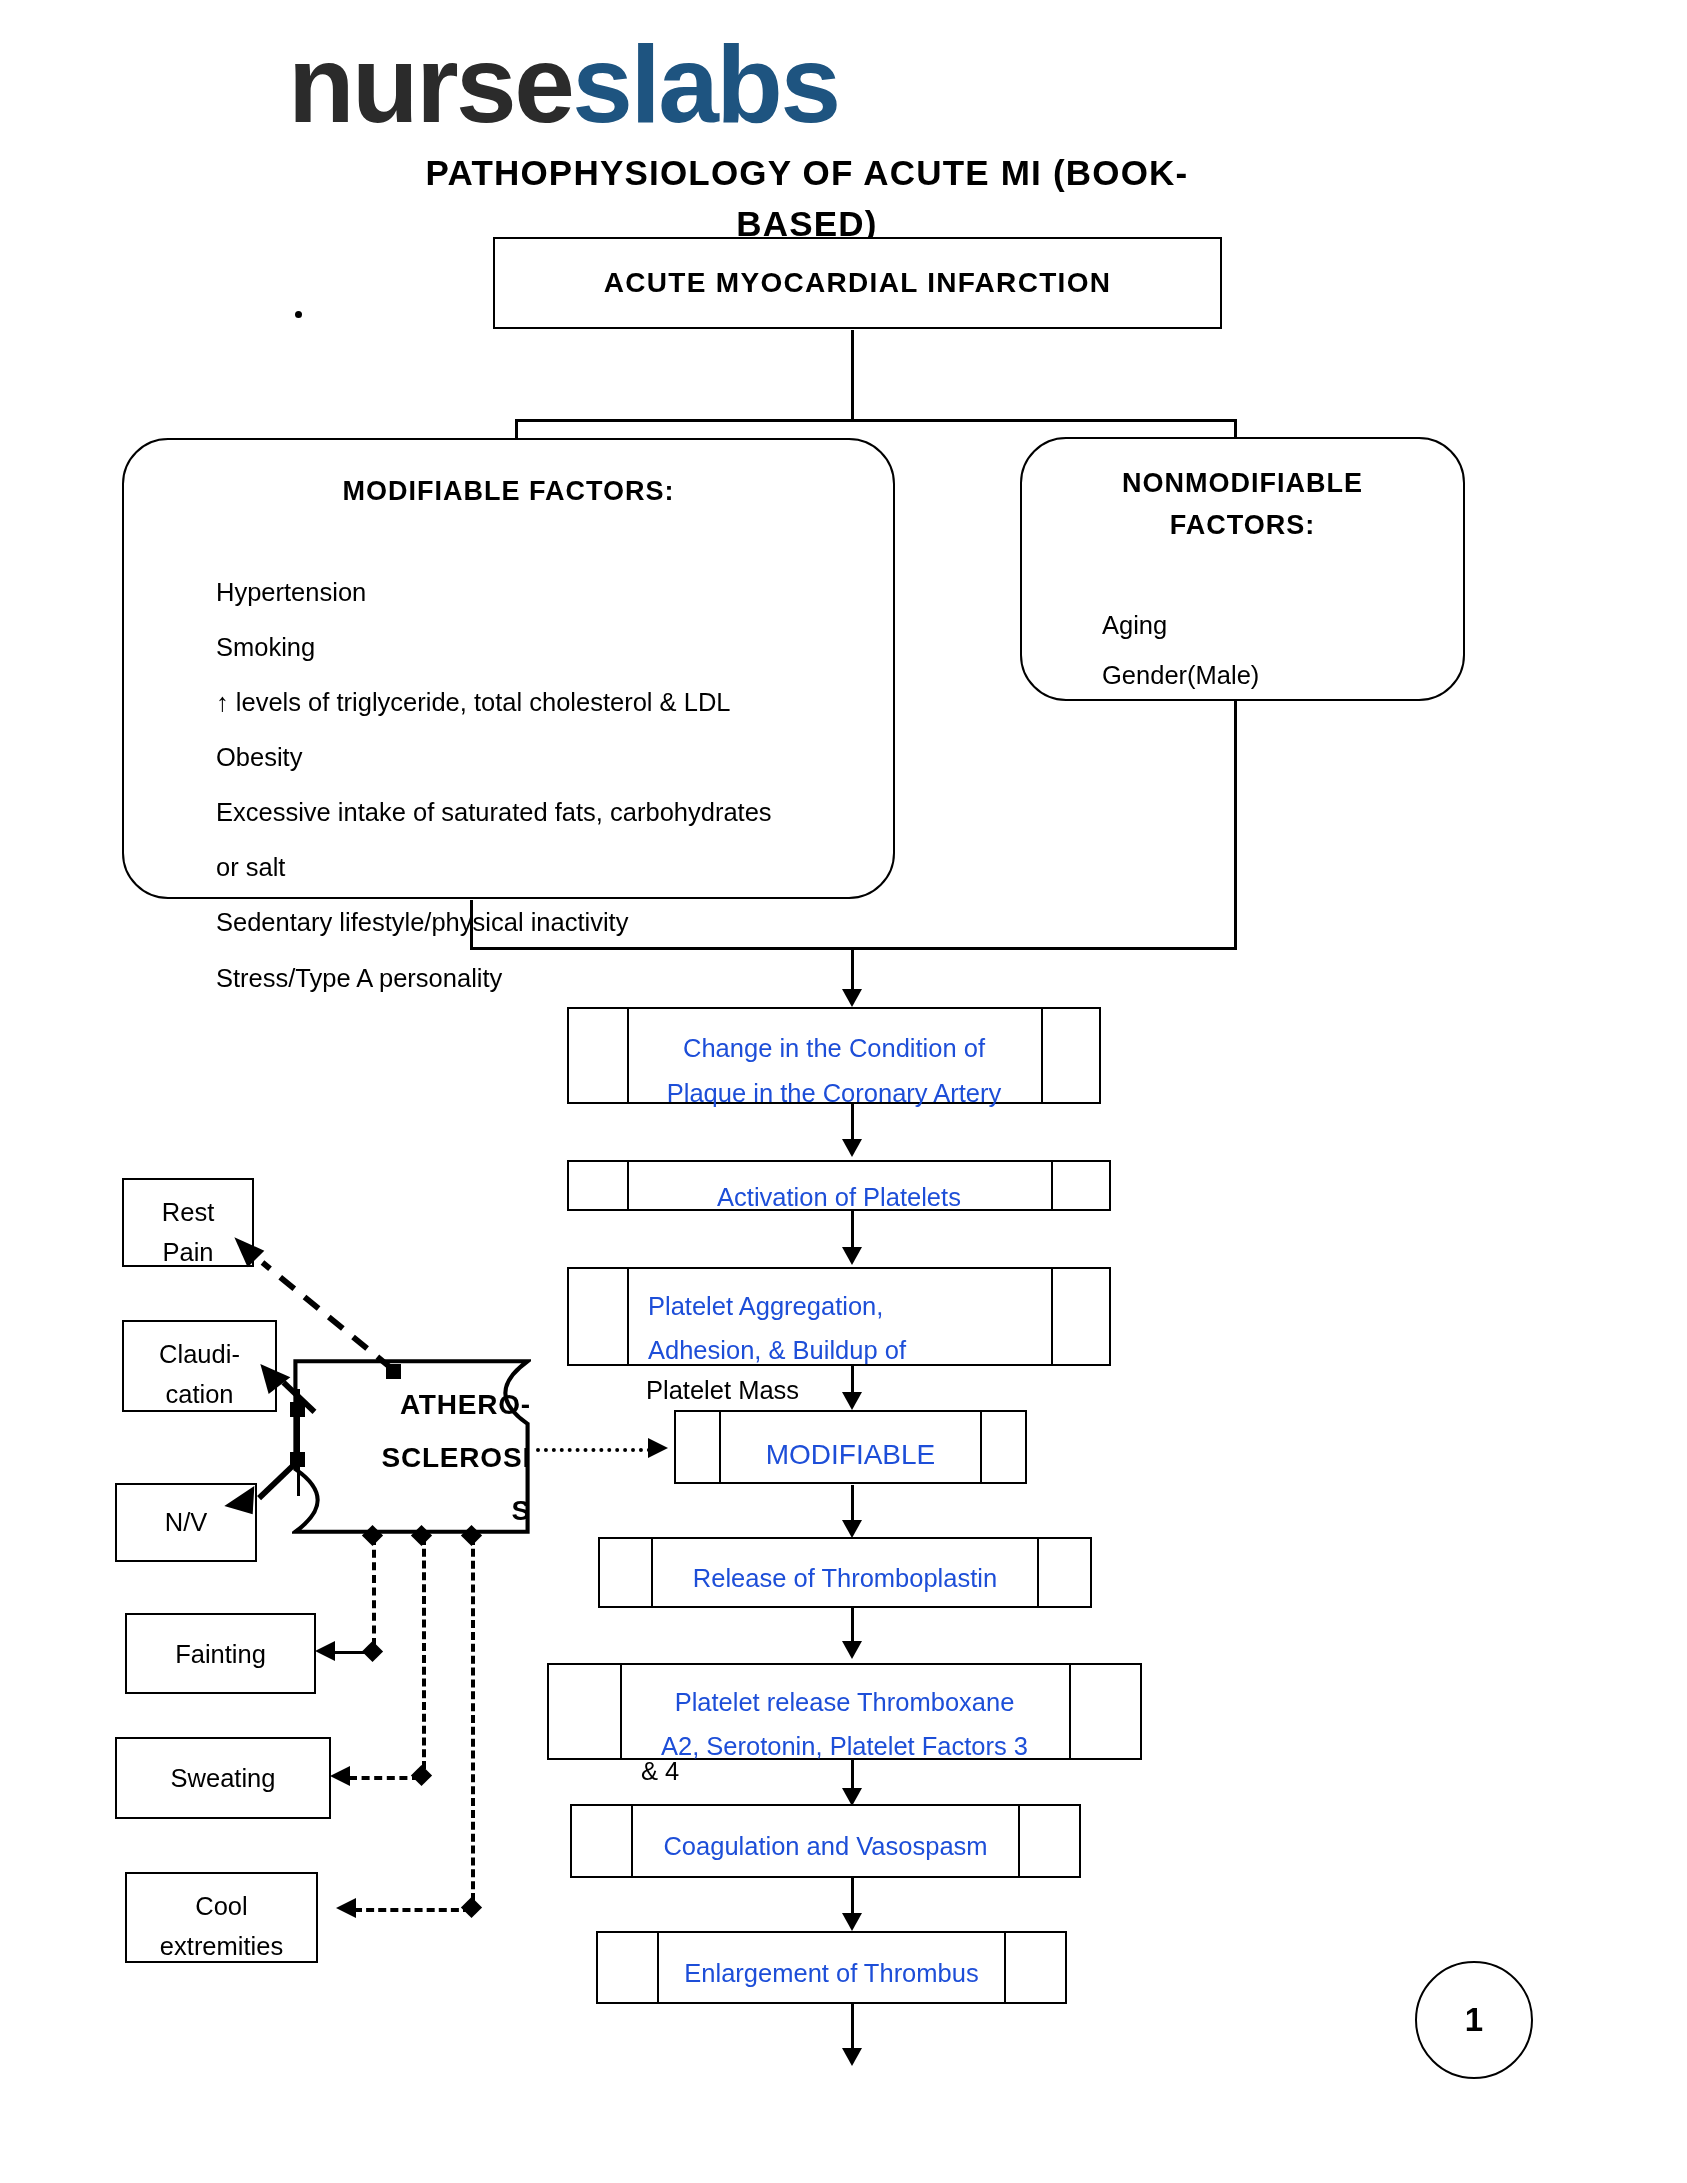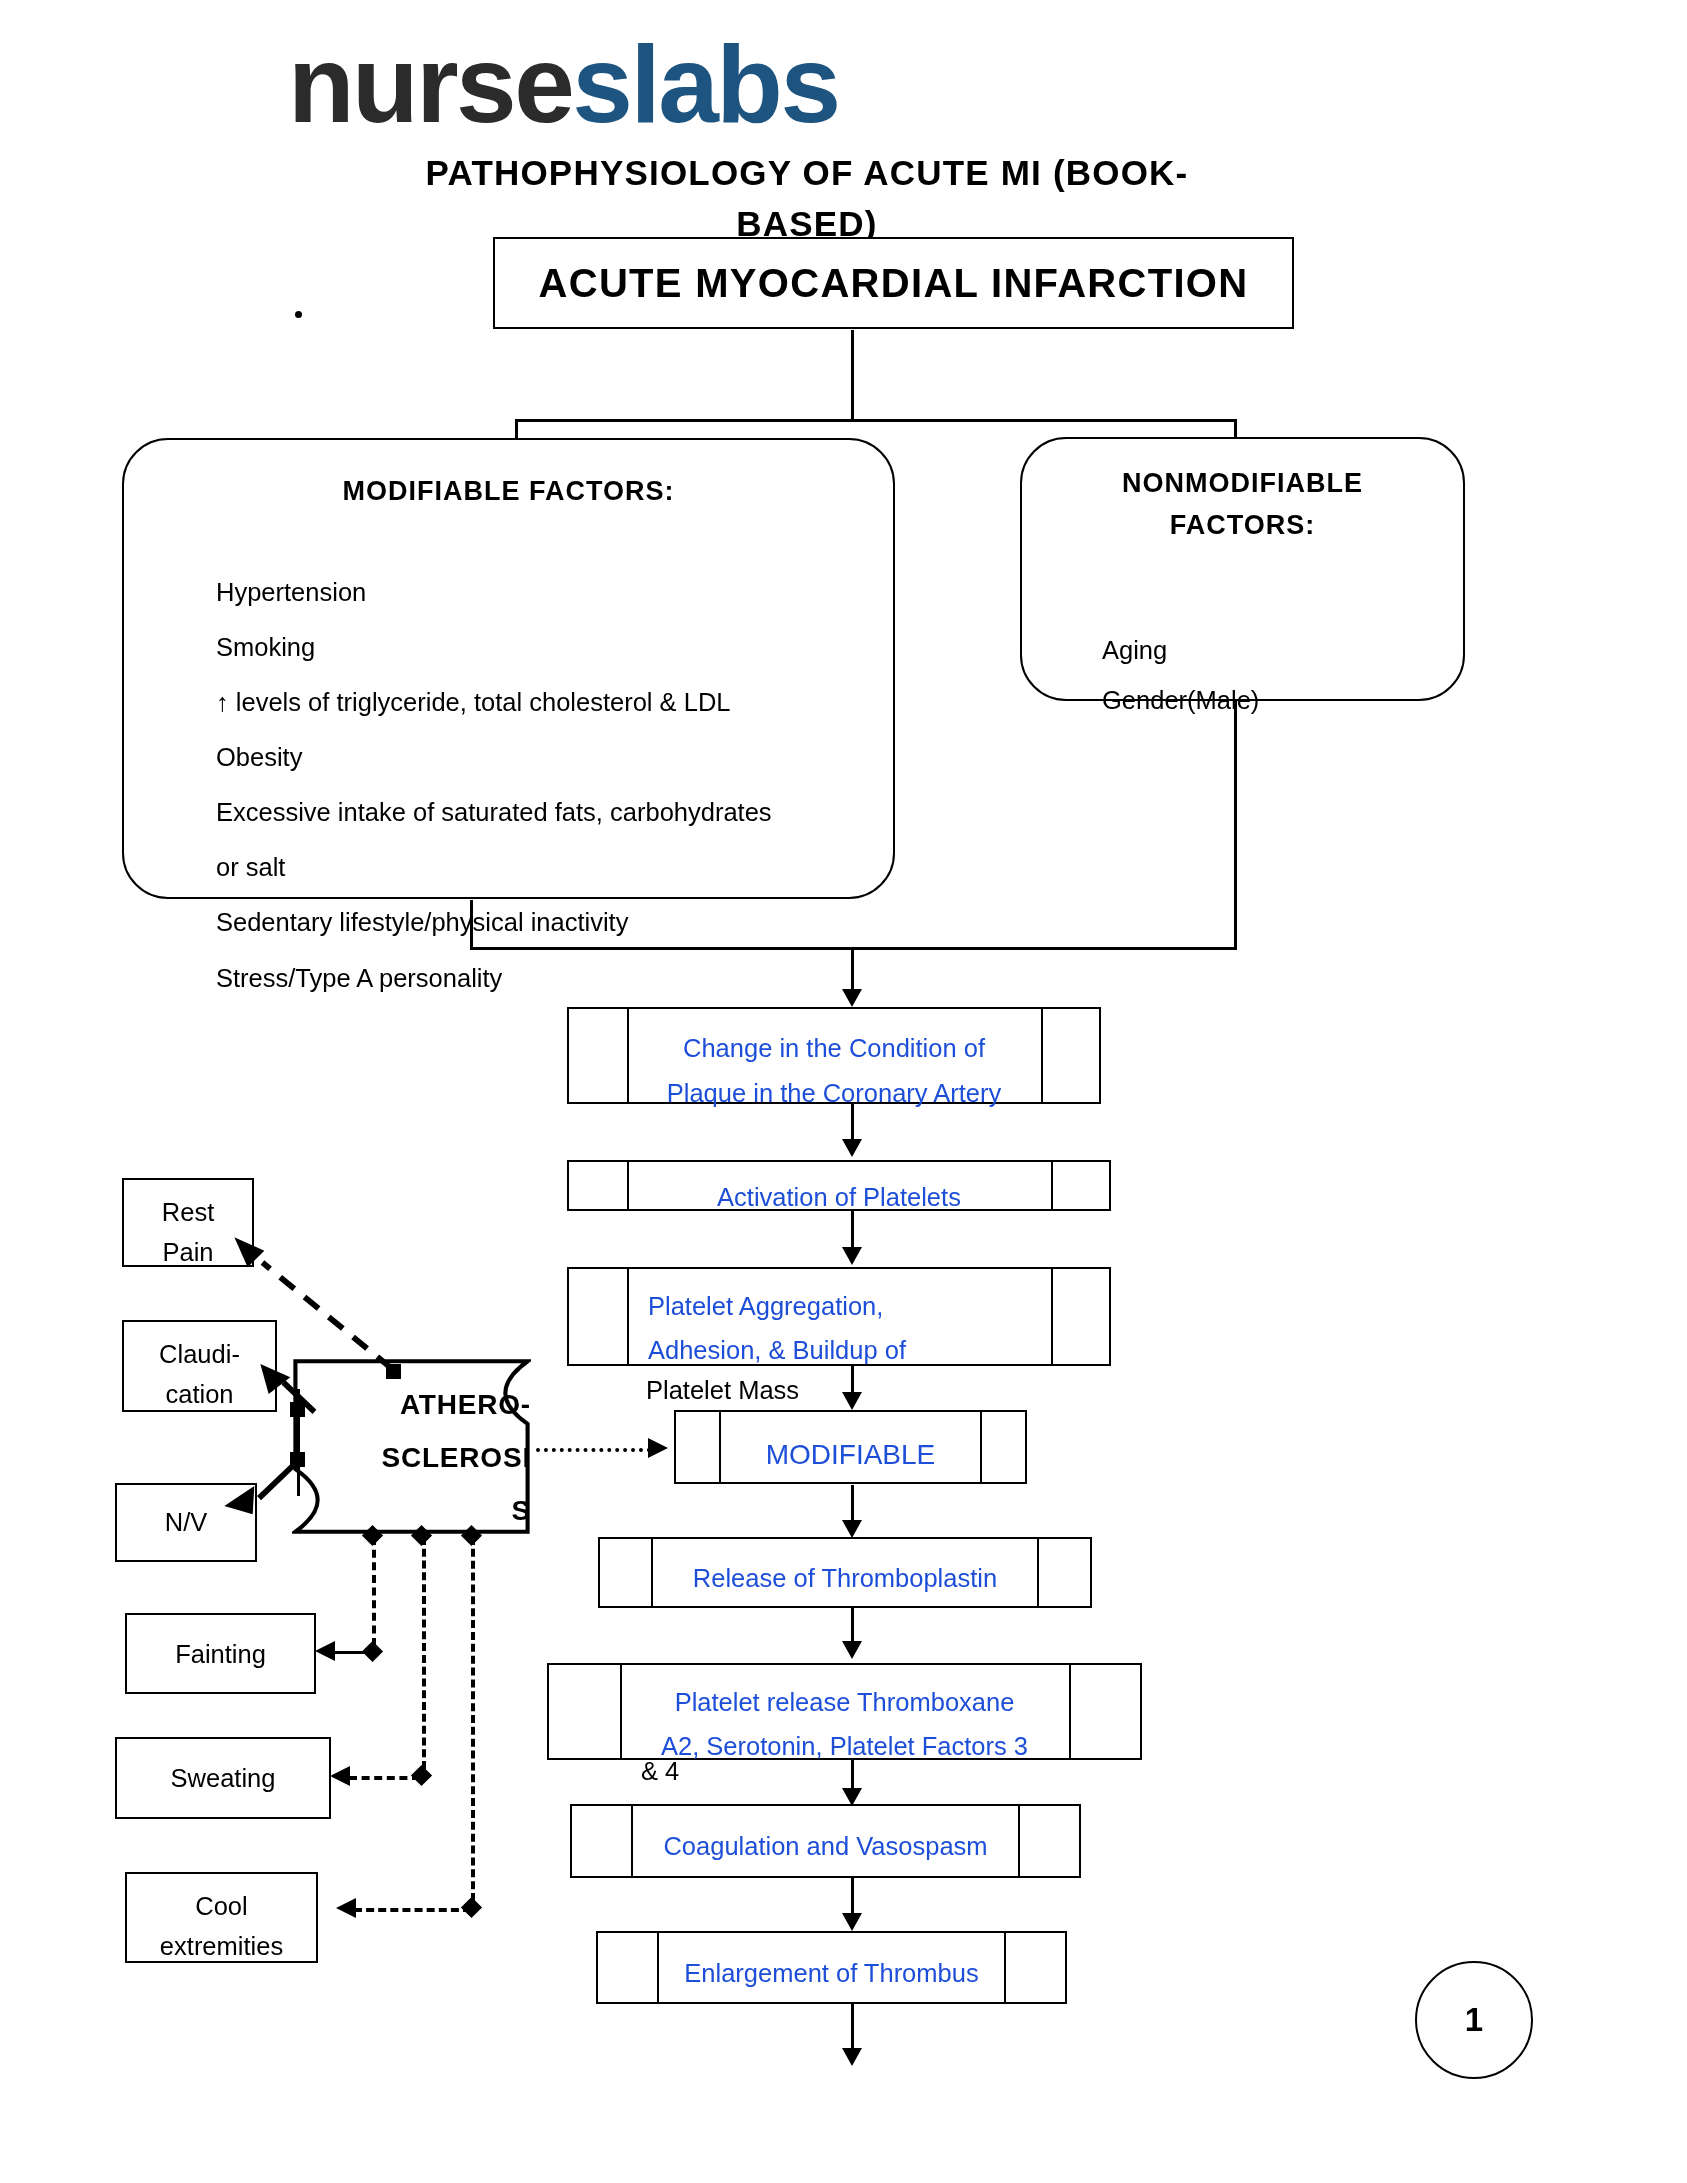--- a/index.html
+++ b/index.html
@@ -176,21 +176,21 @@
 <div id="page">
 
   <div class="abs" id="watermark">
     <span>nurse</span><span class="blue">slabs</span>
   </div>
 
   <div class="abs" id="doc-title">PATHOPHYSIOLOGY OF ACUTE MI (BOOK-BASED)</div>
 
   <div class="abs" id="stray-dot"></div>
 
-  <div class="abs rect ctr" id="root-box" style="left:493px;top:237px;width:801px;height:92px;font-size:40px;font-weight:700;letter-spacing:1.3px;">
+  <div class="abs rect ctr" id="root-box" style="left:493px;top:237px;width:729px;height:92px;font-size:28px;font-weight:700;letter-spacing:1.3px;">
     <span>ACUTE MYOCARDIAL INFARCTION</span>
   </div>
 
   <div class="abs ln vline" style="left:851px;top:330px;height:91px;"></div>
   <div class="abs ln hline" style="left:515px;top:419px;width:722px;"></div>
   <div class="abs ln vline" style="left:515px;top:419px;height:41px;"></div>
   <div class="abs ln vline" style="left:1234px;top:419px;height:41px;"></div>
   <div class="abs arrow-down" style="left:506px;top:454px;"></div>
   <div class="abs arrow-down" style="left:1225px;top:454px;"></div>
 
@@ -205,21 +205,21 @@
     <div>Sedentary lifestyle/physical inactivity</div>
     <div>Stress/Type A personality</div>
   </div>
   <div class="abs factor-head" style="left:122px;top:471px;width:773px;">MODIFIABLE FACTORS:</div>
 
   <div class="abs rounded" id="nonmodifiable-box" style="left:1020px;top:437px;width:445px;height:264px;"></div>
   <div class="abs factor-head" style="left:1020px;top:463px;width:445px;">
     <div>NONMODIFIABLE</div>
     <div>FACTORS:</div>
   </div>
-  <div class="abs factor-list" style="left:1102px;top:626px;line-height:1.95;">
+  <div class="abs factor-list" style="left:1102px;top:601px;line-height:1.95;">
     <div>Aging</div>
     <div>Gender(Male)</div>
   </div>
 
   <div class="abs ln vline" style="left:470px;top:900px;height:49px;"></div>
   <div class="abs ln vline" style="left:1234px;top:700px;height:249px;"></div>
   <div class="abs ln hline" style="left:470px;top:947px;width:767px;"></div>
   <div class="abs ln vline" style="left:851px;top:947px;height:49px;"></div>
   <div class="abs arrow-down" style="left:842px;top:989px;"></div>
 

